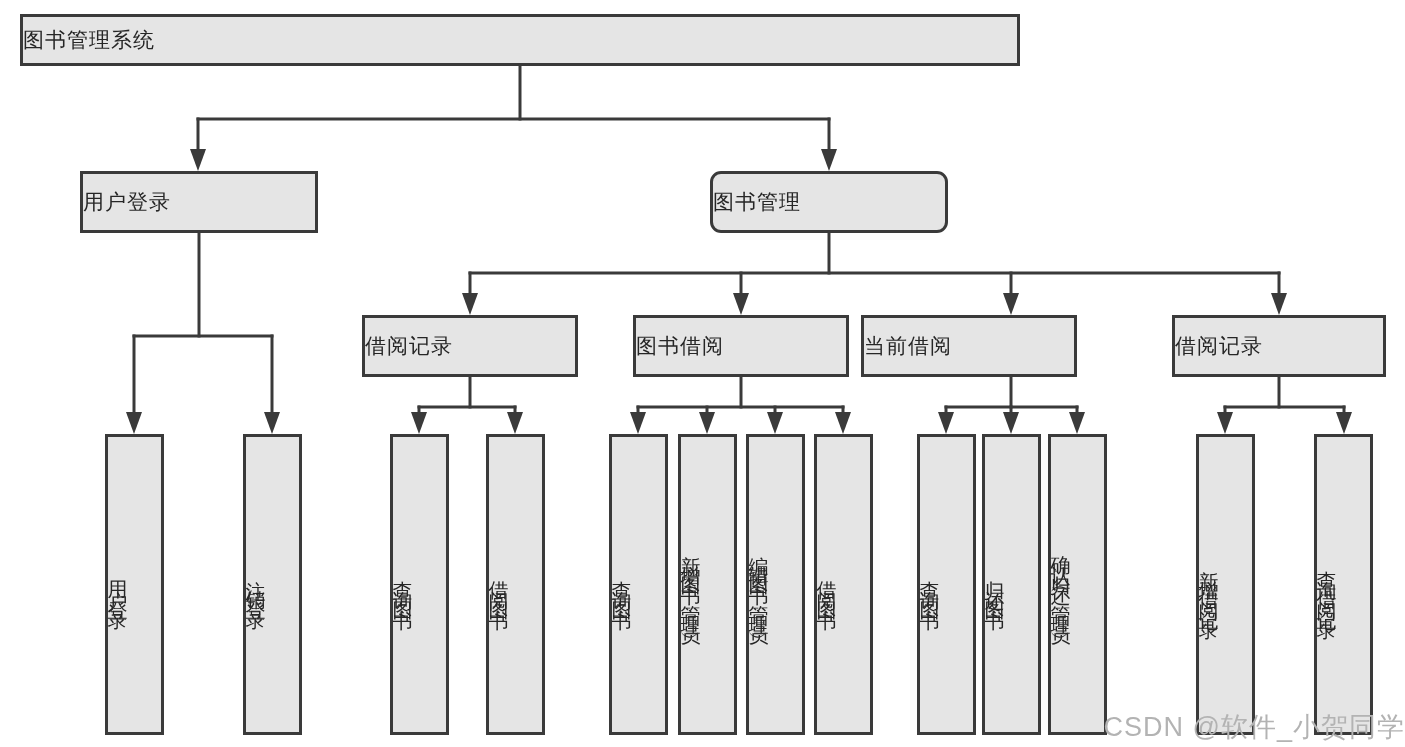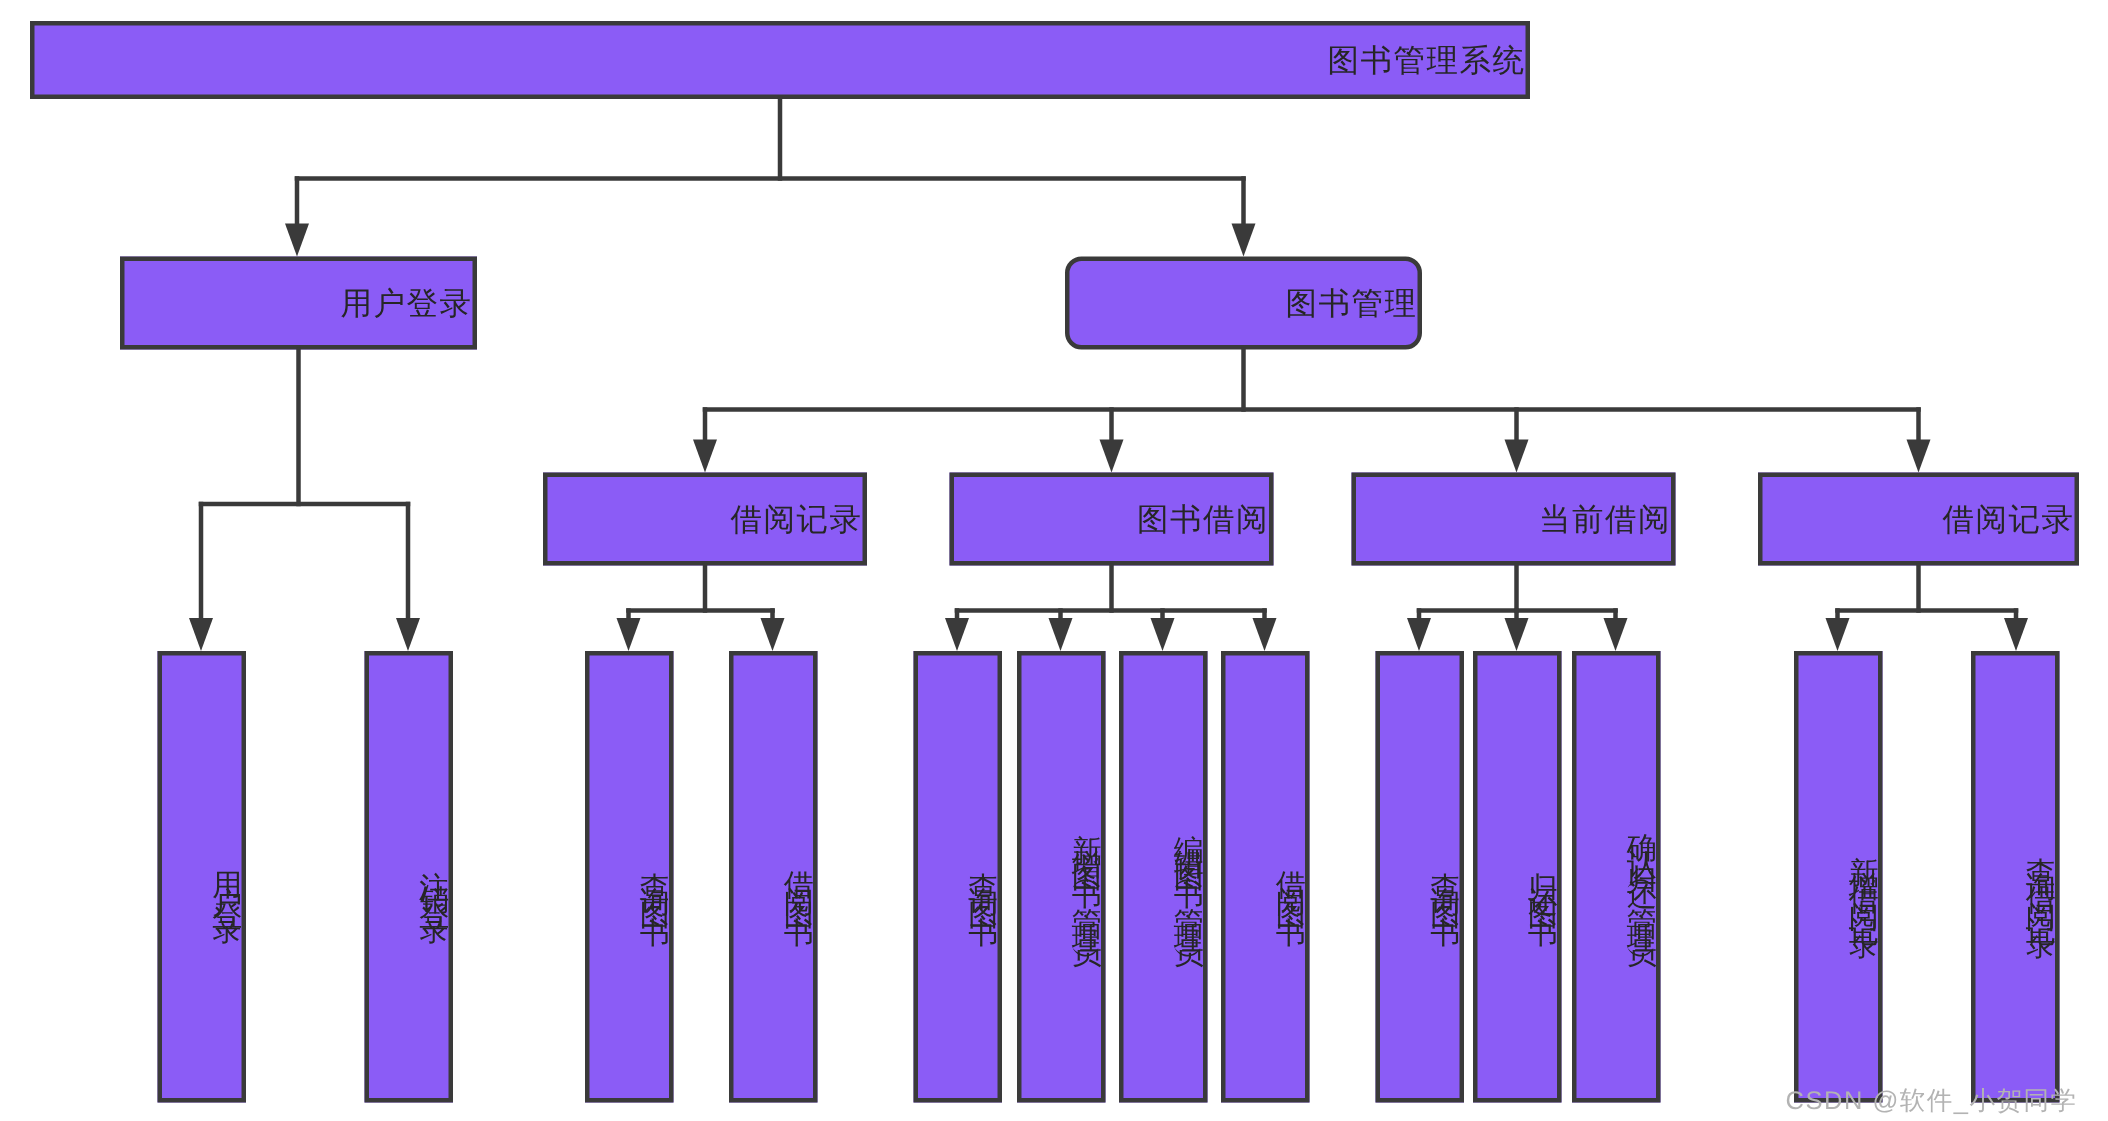--- a/index.html
+++ b/index.html
@@ -18,43 +18,43 @@
   .connectors {
     position: absolute;
     left: 0;
     top: 0;
     pointer-events: none;
   }
   .node {
     position: absolute;
     box-sizing: border-box;
     border: 3px solid #3a3a3a;
-    background: #8b5cf6;
+    background: #e5e5e5;
     display: flex;
     align-items: center;
-    justify-content: flex-end;
+    justify-content: flex-start;
     color: #262626;
   }
   .hnode span {
     font-size: 21px;
     letter-spacing: 1px;
     white-space: nowrap;
   }
   .leaf span {
     writing-mode: vertical-rl;
     text-orientation: mixed;
     font-size: 20px;
     letter-spacing: 10px;
     line-height: 1;
   }
   .watermark {
     position: absolute;
-    right: 20px;
+    right: 0;
     bottom: 2px;
-    font-size: 17px;
+    font-size: 27px;
     color: #b3b3b3;
     letter-spacing: 1px;
     white-space: nowrap;
     z-index: 5;
   }
 </style>
 </head>
 <body>
 
 <div class="canvas">
@@ -69,21 +69,21 @@
   <div class="node hnode" style="left:710px; top:171px; width:238px; height:62px;border-radius:11px;">
     <span>图书管理</span>
   </div>
 
   <div class="node hnode" style="left:362px; top:315px; width:216px; height:62px;">
     <span>借阅记录</span>
   </div>
   <div class="node hnode" style="left:633px; top:315px; width:216px; height:62px;font-family:Liberation Mono, monospace;">
     <span>图书借阅</span>
   </div>
-  <div class="node hnode" style="left:901px; top:315px; width:216px; height:62px;padding-left:20px;">
+  <div class="node hnode" style="left:861px; top:315px; width:216px; height:62px;">
     <span>当前借阅</span>
   </div>
   <div class="node hnode" style="left:1172px; top:315px; width:214px; height:62px;">
     <span>借阅记录</span>
   </div>
 
   <div class="node leaf" style="left:105px; top:434px; width:59px; height:301px;">
     <span>用户登录</span>
   </div>
   <div class="node leaf" style="left:243px; top:434px; width:59px; height:301px;">

